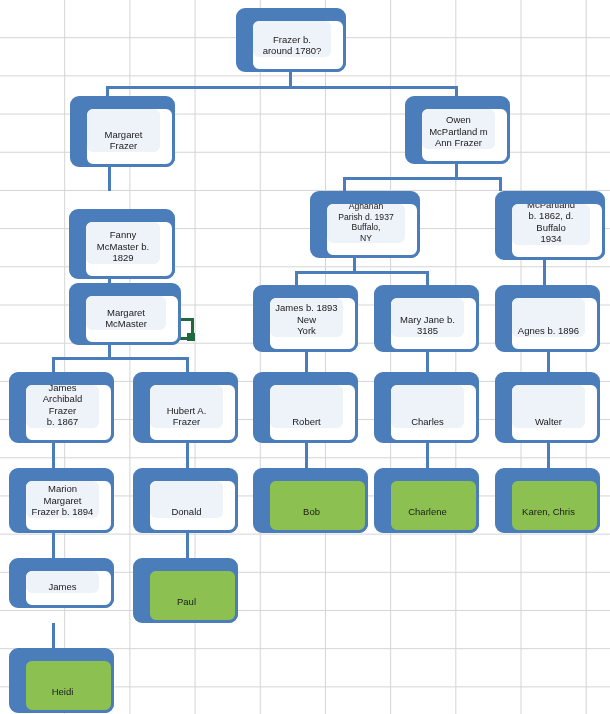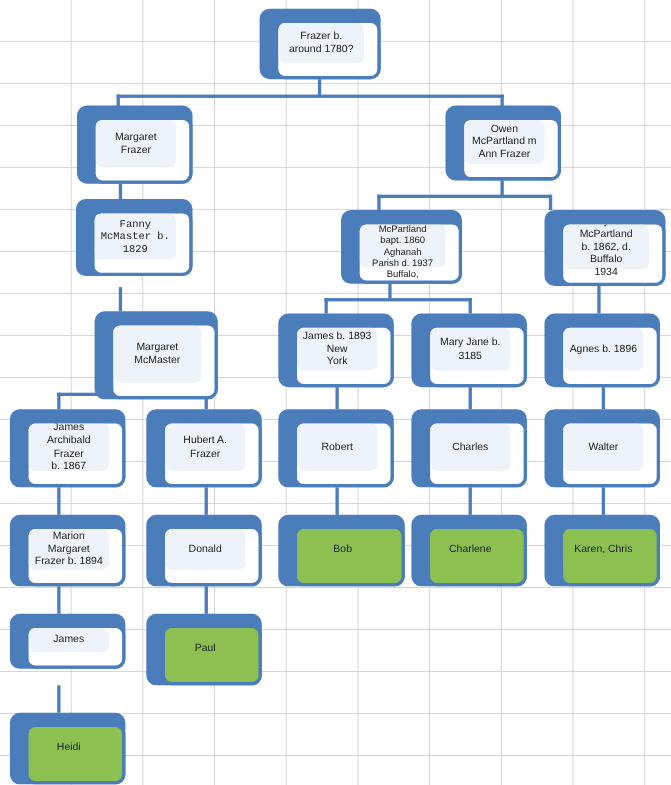--- a/index.html
+++ b/index.html
@@ -50,21 +50,21 @@
   .node .card{
     position:absolute;
     left:14px;top:10px;
     width:calc(100% - 14px);
     height:calc(100% - 10px);
     border:3px solid #4a7dba;
     border-radius:9px;
     background:#ffffff;
     box-sizing:border-box;
     display:flex;
-    align-items:center;
+    align-items:flex-end;
     justify-content:center;
     overflow:hidden;
   }
   
   .node .fill{
     position:absolute;
     left:0;top:0;
     width:calc(100% - 12px);
     height:calc(100% - 12px);
     background:#eef2f9;
@@ -171,21 +171,21 @@
 
   <div class="node" style="left:405px;top:96px;width:105px;height:68px;">
     <div class="plate"></div>
     <div class="card">
       <div class="fill"></div>
       <div class="label">Owen McPartland m
 Ann Frazer</div>
     </div>
   </div>
 
-  <div class="node" style="left:69px;top:181px;width:106px;height:70px;font-family:Liberation Mono, monospace;">
+  <div class="node" style="left:69px;top:209px;width:106px;height:70px;">
     <div class="plate"></div>
     <div class="card">
       <div class="fill"></div>
       <div class="label">Fanny McMaster b.
 1829</div>
     </div>
   </div>
 
   <div class="node dense" style="left:310px;top:191px;width:110px;height:67px;">
     <div class="plate"></div>
@@ -202,21 +202,21 @@
   <div class="node" style="left:495px;top:191px;width:110px;height:69px;">
     <div class="plate"></div>
     <div class="card">
       <div class="fill"></div>
       <div class="label">Maryann McPartland
 b. 1862, d. Buffalo
 1934</div>
     </div>
   </div>
 
-  <div class="node" style="left:86px;top:283px;width:112px;height:80px;">
+  <div class="node" style="left:69px;top:283px;width:112px;height:62px;">
     <div class="plate"></div>
     <div class="card">
       <div class="fill"></div>
       <div class="label">Margaret McMaster</div>
     </div>
   </div>
 
   <div class="node" style="left:253px;top:285px;width:105px;height:67px;">
     <div class="plate"></div>
     <div class="card">

